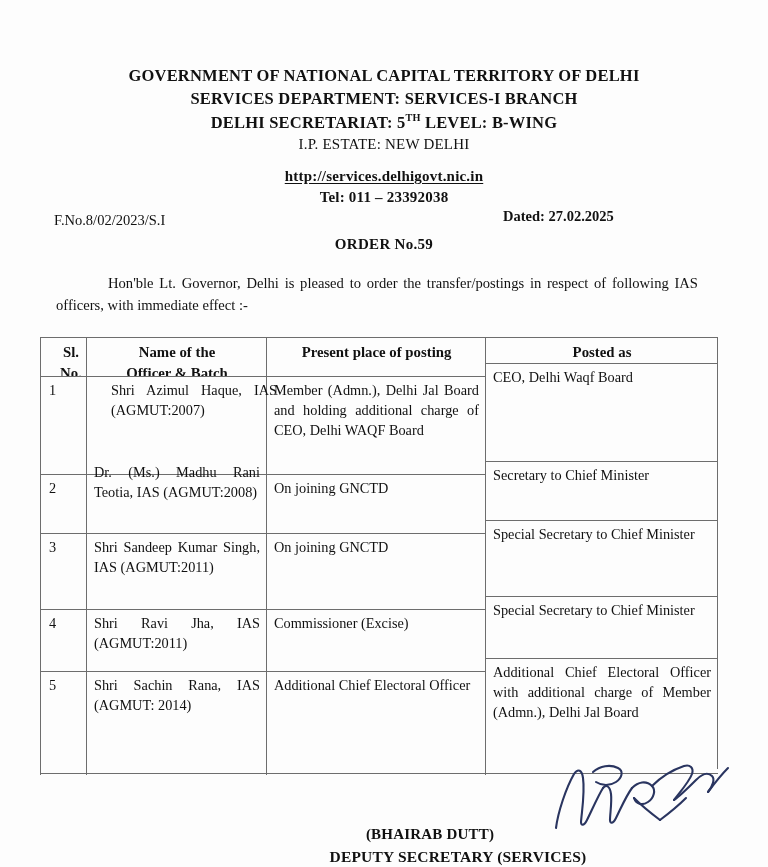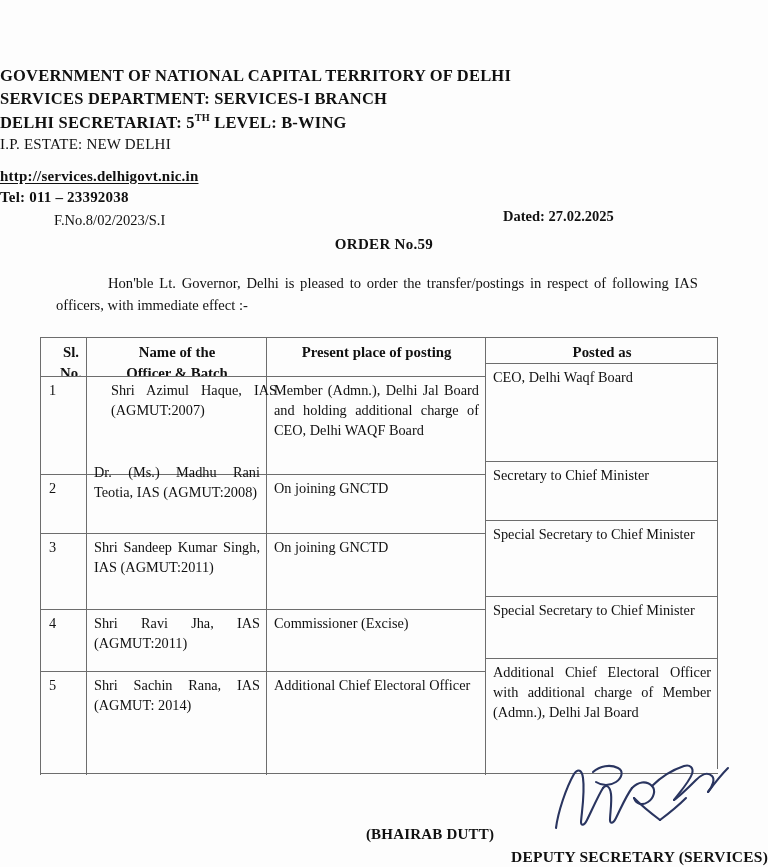--- a/index.html
+++ b/index.html
@@ -23,20 +23,21 @@
     inset: 0;
     background: #fdfdfd;
   }
 
   
   .letterhead {
     position: absolute;
     left: 0;
     top: 68px;
     width: 768px;
+    text-align: center;
     line-height: 1.0;
   }
   .lh-line {
     font-weight: bold;
     letter-spacing: 0.2px;
     margin: 0 0 6px 0;
   }
   .lh-1, .lh-2, .lh-3 {
     font-size: 16.5px;
   }
@@ -162,21 +163,21 @@
     box-sizing: border-box;
     font-size: 15px;
     font-weight: bold;
     letter-spacing: 0.2px;
   }
   .sig-desig {
     position: absolute;
     left: 0;
     top: 848px;
     width: 768px;
-    text-align: right;
+    text-align: center;
     padding-left: 148px;
     box-sizing: border-box;
     font-size: 15.5px;
     font-weight: bold;
     letter-spacing: 0.2px;
   }
 </style>
 </head>
 <body>
 

